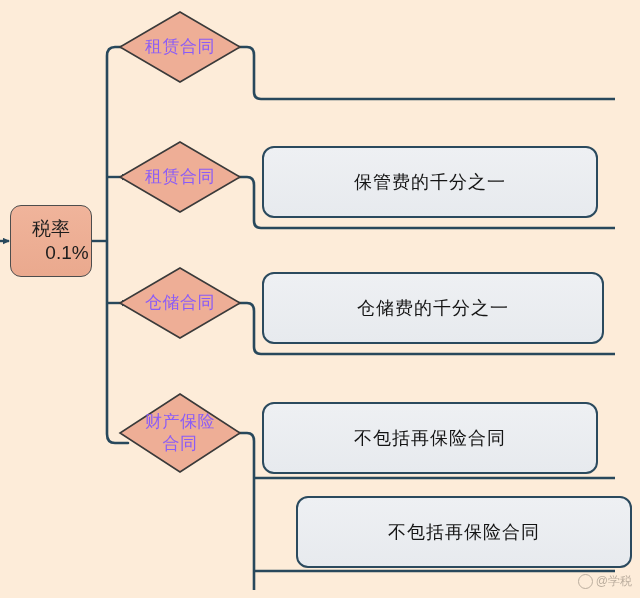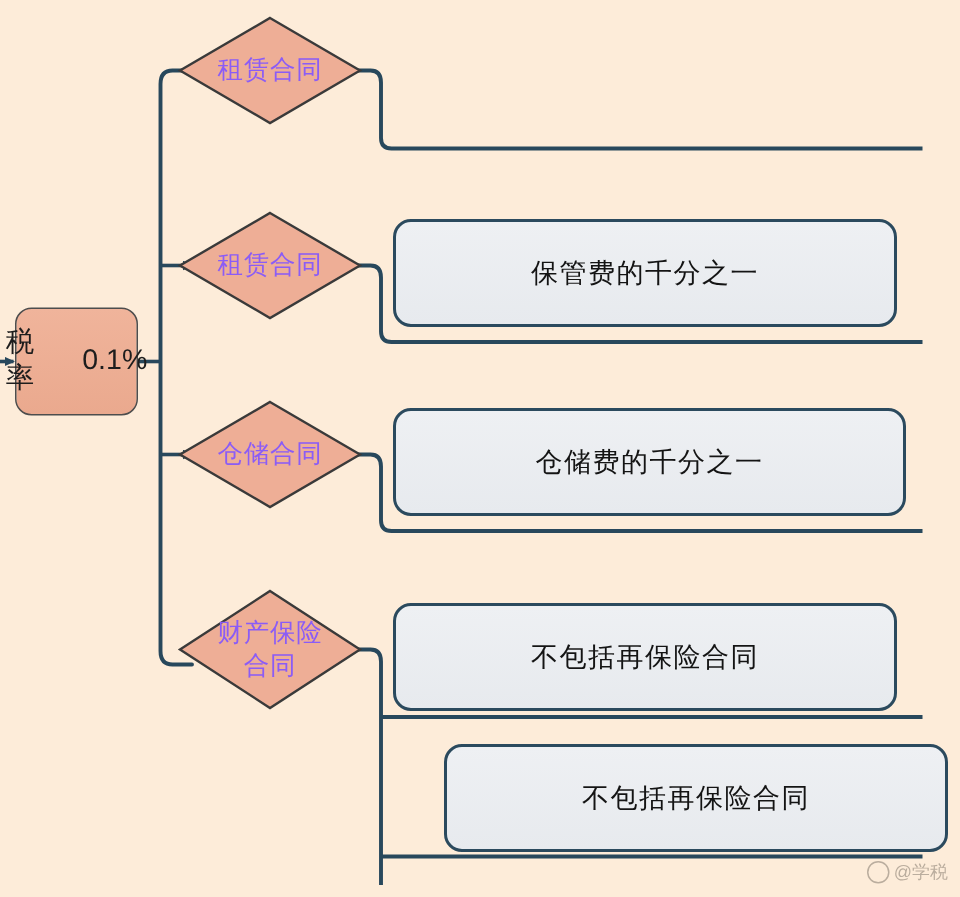--- a/index.html
+++ b/index.html
@@ -27,20 +27,21 @@
     position: absolute;
     left: 10px;
     top: 205px;
     width: 82px;
     height: 72px;
     background: linear-gradient(180deg, #f0b49b 0%, #eaa98e 100%);
     border: 1.6px solid #4d4d4d;
     border-radius: 11px;
     box-sizing: border-box;
     display: flex;
+    flex-direction: column;
     align-items: center;
     justify-content: center;
     color: #1d1d1d;
     line-height: 1.25;
   }
   .root-node .l1 { font-size: 19px; }
   .root-node .l2 { font-size: 19px; margin-left: 32px; }
 
   
   .diamond {

